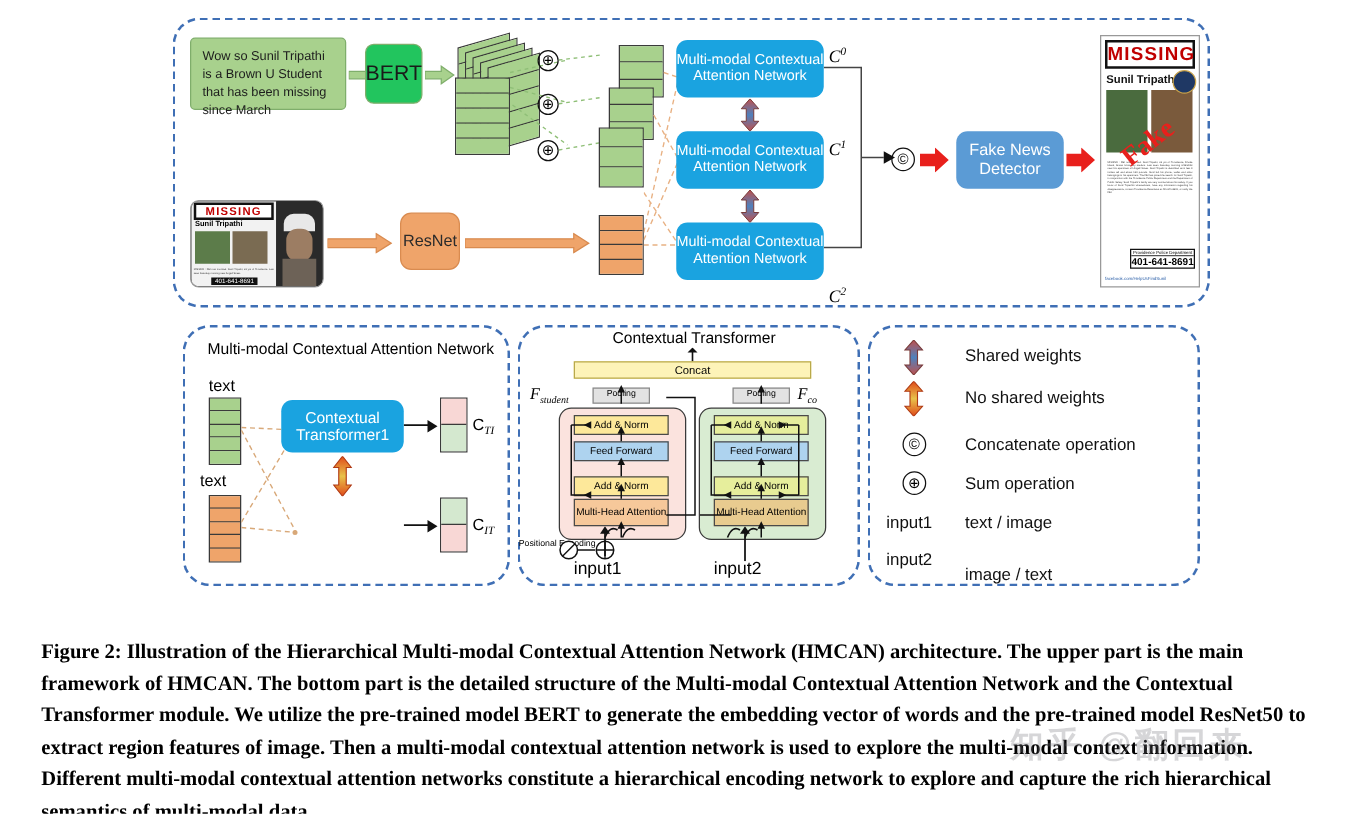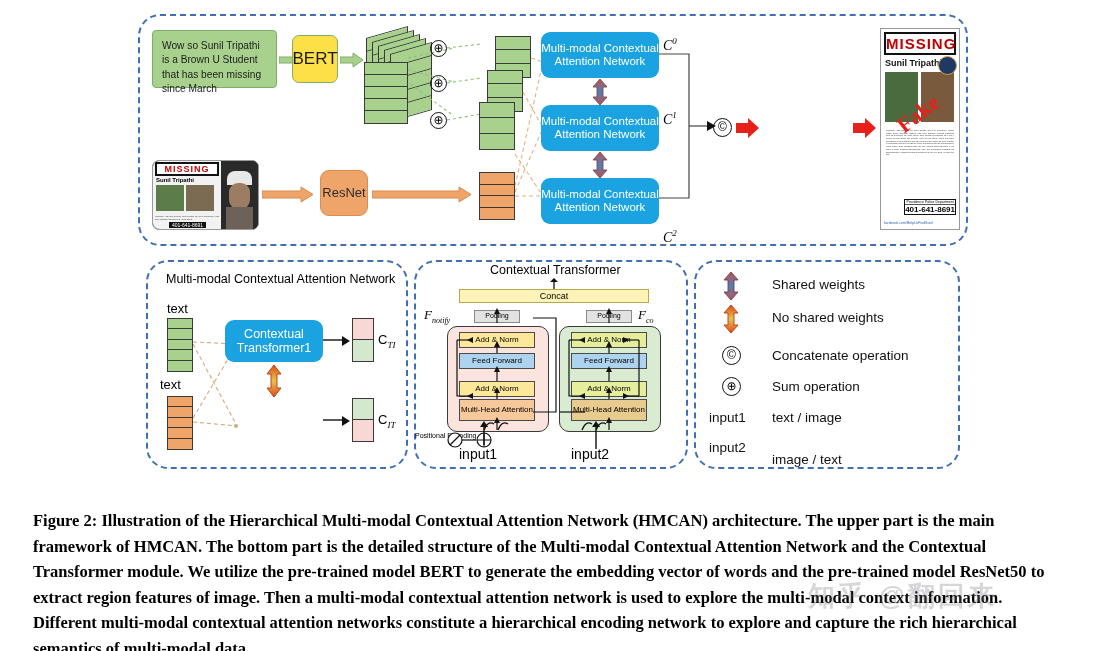--- a/index.html
+++ b/index.html
@@ -7,21 +7,21 @@
   .fig{position:relative;width:1096px;height:651px;}
 
   
   .panel{position:absolute;border:2px dashed #3f6fb5;border-radius:22px;background:#fff;}
 
   
   .rbox{position:absolute;box-sizing:border-box;display:flex;align-items:center;
         justify-content:center;text-align:center;line-height:1.15;}
   .mcan{background:#1aa3e0;color:#fff;border-radius:9px;font-size:11.5px;}
   .fnd{background:#5b9bd5;color:#fff;border-radius:9px;font-size:13px;}
-  .bert{background:#fde047;color:#1a1a1a;border:1px solid #7fae6b;border-radius:7px;font-size:17px;}
+  .bert{background:#22c55e;color:#1a1a1a;border:1px solid #7fae6b;border-radius:7px;font-size:17px;}
   .resnet{background:#efa46a;color:#2b2b2b;border:1px solid #d98b50;border-radius:9px;font-size:13px;}
   .tweet{background:#a8d18d;color:#1c1c1c;border:1px solid #7fae6b;border-radius:4px;
          font-size:10.2px;text-align:left;justify-content:flex-start;padding:8px 9px;line-height:1.42;display:block;}
   .ct{background:#1aa3e0;color:#fff;border-radius:9px;font-size:12.5px;}
 
   
   .strip{position:absolute;box-sizing:border-box;border:1.4px solid #3a3a3a;}
   .strip i{display:block;box-sizing:border-box;border-bottom:1.2px solid #3a3a3a;width:100%;}
   .strip i:last-child{border-bottom:none;}
   .gr i{background:#a8d18d;}
@@ -228,20 +228,21 @@
     </g>
     <path d="M48,71 L57,76 L48,81 Z" fill="#111"></path>
   </svg>
 
   <div class="rbox" style="left:713px;top:118px;width:19px;height:19px;border:1.6px solid #111;border-radius:50%;font-size:12px;">©</div>
 
   <svg class="ar" style="left:736px;top:118px;" width="24" height="20">
     <path d="M0,5 L12,5 L12,0 L23,10 L12,20 L12,15 L0,15 Z" fill="#e8201c"></path>
   </svg>
 
+  <div class="rbox fnd" style="left:765px;top:105px;width:86px;height:46px;">Fake News Detector</div>
 
   <svg class="ar" style="left:853px;top:118px;" width="24" height="20">
     <path d="M0,5 L12,5 L12,0 L23,10 L12,20 L12,15 L0,15 Z" fill="#e8201c"></path>
   </svg>
 
   <div class="poster" style="left:880px;top:28px;width:78px;height:200px;">
     <div class="pm" style="font-size:15px;margin:3px;padding:1px 0;">MISSING</div>
     <div style="position:relative;padding:0 4px;">
       <div style="font-size:9px;font-weight:bold;color:#111;">Sunil Tripathi</div>
       <div style="position:absolute;right:2px;top:-2px;width:17px;height:17px;border-radius:50%;background:#1f3864;border:1px solid #c8a24a;"></div>
@@ -341,21 +342,21 @@
     <path d="M5,12 L5,3" stroke="#111" stroke-width="1.3"></path>
       <path d="M1,4 L5,0 L9,4 Z" fill="#111"></path>
   </svg>
 
   <div class="rbox" style="left:459px;top:289px;width:190px;height:14px;background:#fdf3b8;border:1px solid #b9a94a;font-size:9px;">Concat</div>
 
   <div class="rbox" style="left:474px;top:310px;width:46px;height:13px;background:#e2e2e2;border:1px solid #8a8a8a;font-size:7px;">Pooling</div>
   <div class="rbox" style="left:586px;top:310px;width:46px;height:13px;background:#e2e2e2;border:1px solid #8a8a8a;font-size:7px;">Pooling</div>
 
   <div class="lbl italic" style="left:424px;top:307px;font-size:13px;">
-    <span>F</span><sub style="font-size:8px;">notify</sub>
+    <span>F</span><sub style="font-size:8px;">student</sub>
   </div>
   <div class="lbl italic" style="left:638px;top:307px;font-size:13px;">
     <span>F</span><sub style="font-size:8px;">co</sub>
   </div>
 
   <div style="position:absolute;left:447px;top:326px;width:100px;height:104px;background:#fbe3de;border:1.4px solid #3a3a3a;border-radius:10px;"></div>
   <div class="rbox" style="left:459px;top:332px;width:76px;height:16px;background:#fde89a;border:1px solid #4a4a4a;font-size:8px;">Add &amp; Norm</div>
   <div class="rbox" style="left:459px;top:353px;width:76px;height:16px;background:#aed3ef;border:1px solid #4a4a4a;font-size:8px;">Feed Forward</div>
   <div class="rbox" style="left:459px;top:381px;width:76px;height:16px;background:#fde89a;border:1px solid #4a4a4a;font-size:8px;">Add &amp; Norm</div>
   <div class="rbox" style="left:459px;top:399px;width:76px;height:22px;background:#f6c89a;border:1px solid #4a4a4a;font-size:8px;">Multi-Head Attention</div>

